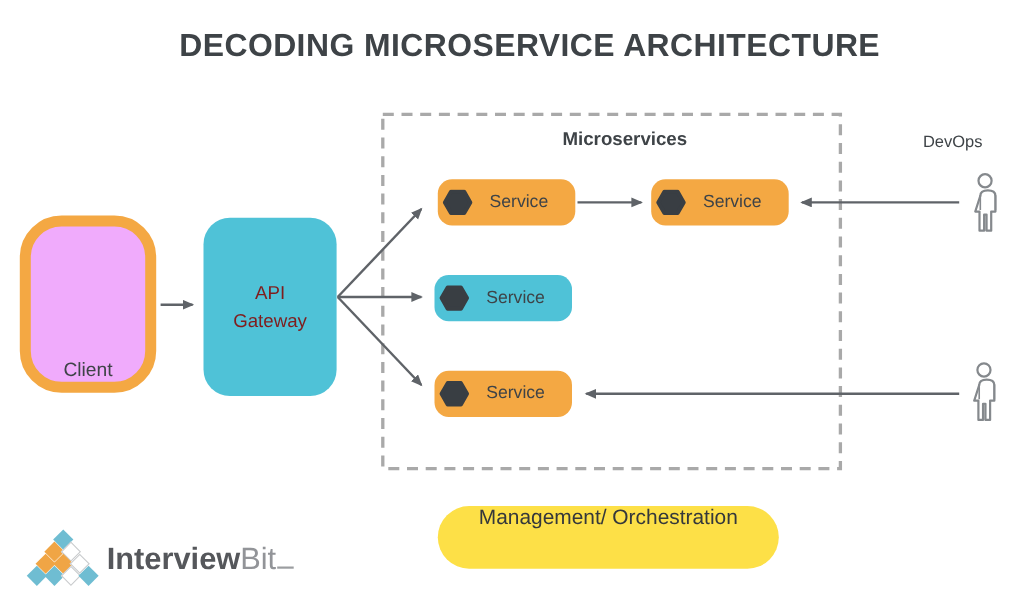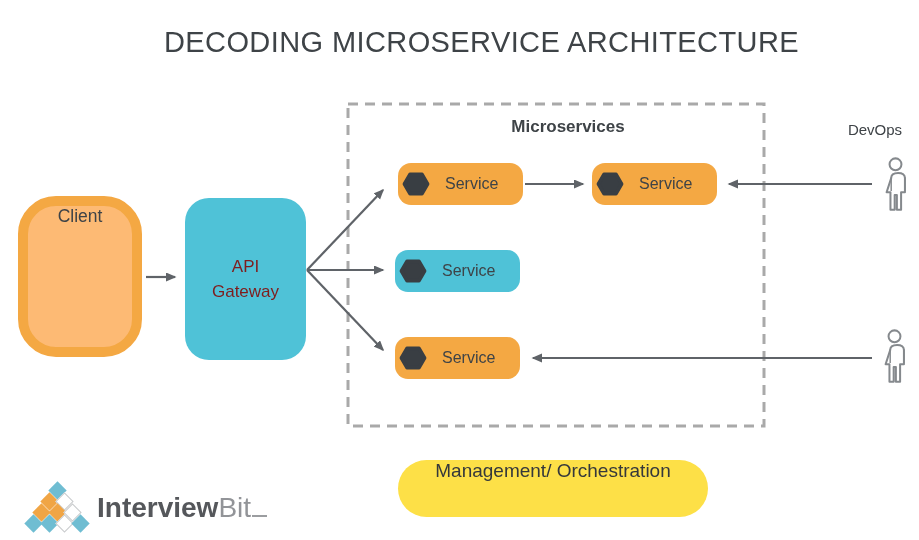--- a/index.html
+++ b/index.html
@@ -12,42 +12,42 @@
     height: 540px;
     background: #ffffff;
     overflow: hidden;
   }
 
   .title {
     position: absolute;
     top: 26px; left: 0; right: 0;
     text-align: center;
     font-size: 29px;
-    font-weight: normal;
+    font-weight: bold;
     letter-spacing: 0.4px;
     color: #3e4347;
     padding-left: 44px;
   }
 
   svg.connector-layer {
     position: absolute;
     inset: 0;
     width: 919px;
     height: 540px;
     pointer-events: none;
   }
 
   .client-box {
     position: absolute;
     left: 18px; top: 196px;
     width: 124px; height: 161px;
-    background: #fdba74;
+    background: #f0abfc;
     border: 10px solid #f4a843;
     border-radius: 38px;
-    display: flex; align-items: flex-start; justify-content: center;
+    display: flex; align-items: flex-end; justify-content: center;
     font-size: 17.5px;
     color: #3e4347;
   }
 
   .api-gateway {
     position: absolute;
     left: 185px; top: 198px;
     width: 121px; height: 162px;
     background: #4fc2d7;
     border-radius: 24px;
@@ -80,21 +80,21 @@
   .service-pill .label {
     font-size: 16px;
     color: #3e4347;
   }
   .hex-icon { display: block; }
 
   .devops-label {
     position: absolute;
     left: 839px; top: 121px;
     width: 72px;
-    text-align: center;
+    text-align: left;
     font-size: 15px;
     font-weight: 500;
     color: #3e4347;
   }
 
   .person { position: absolute; width: 33px; height: 57px; }
 
   .management-pill {
     position: absolute;
     left: 398px; top: 460px;

